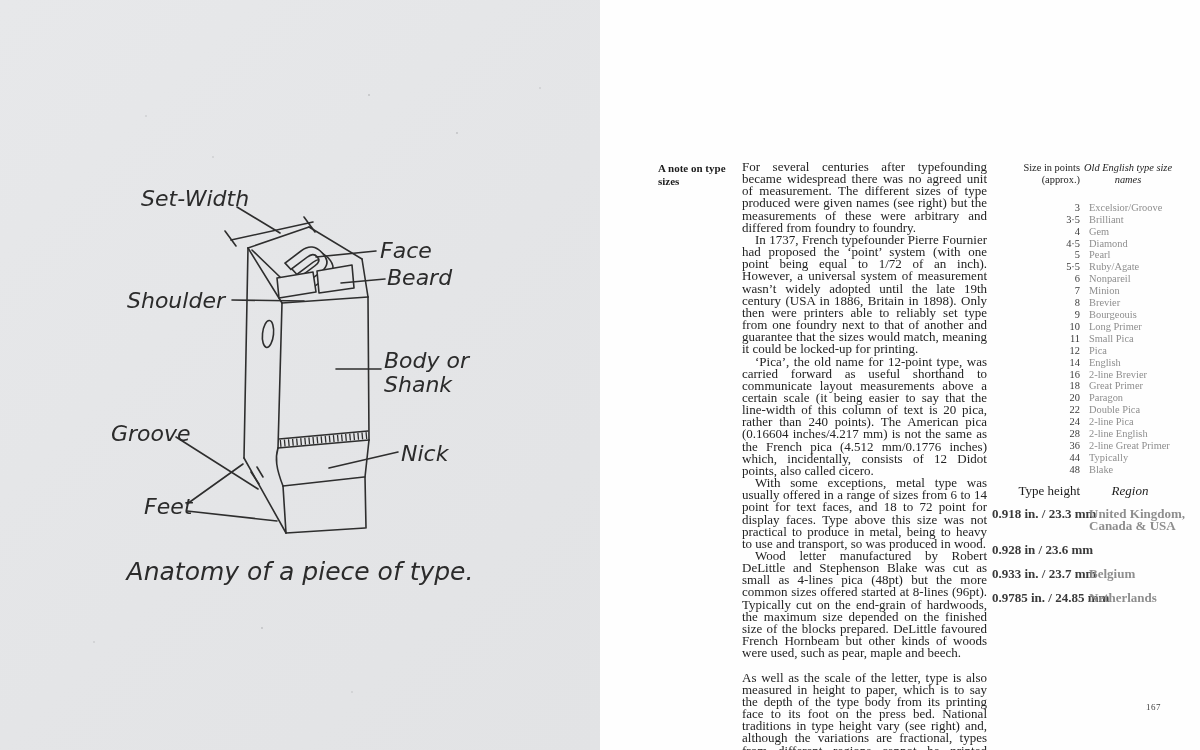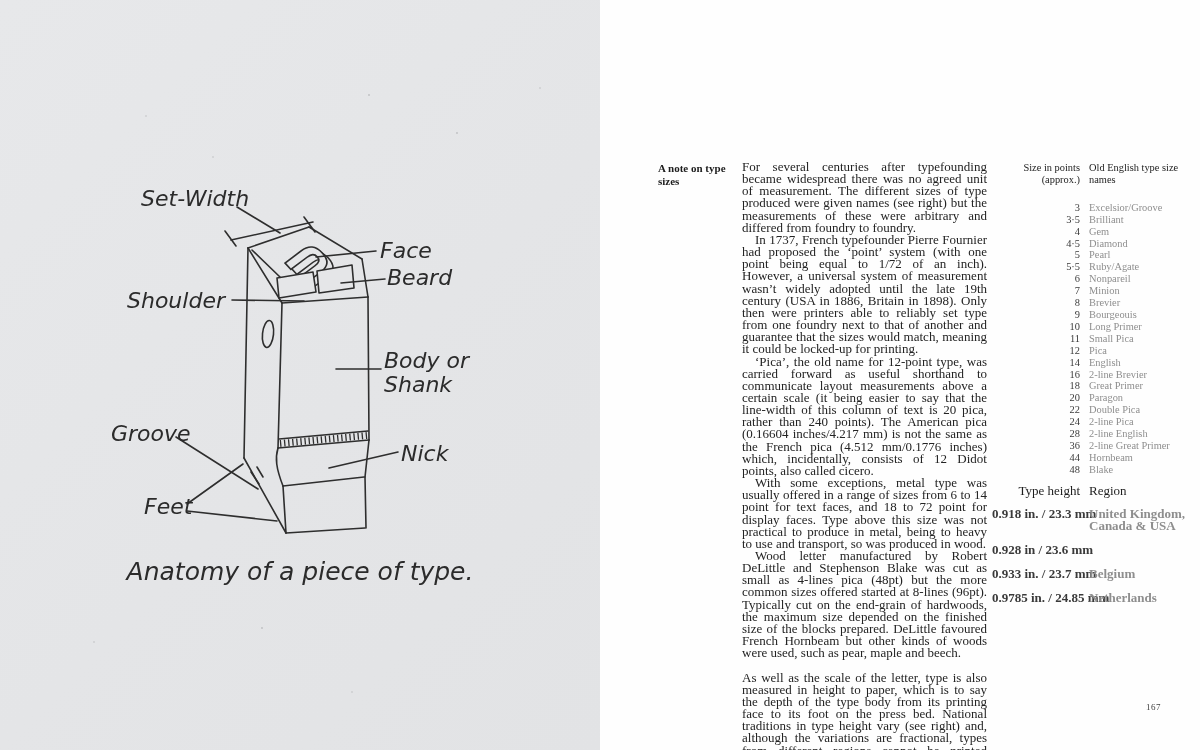--- a/index.html
+++ b/index.html
@@ -21,21 +21,21 @@
             font-weight:bold;font-size:11px;line-height:13.2px;color:#1d1d1d;}
   .bodycol{position:absolute;left:142px;top:161px;width:245px;
            font-size:13px;line-height:12.15px;color:#232323;text-align:justify;}
   .bodycol p{margin:0;}
   .bodycol p + p{text-indent:13px;}
   .bodycol p:last-child{text-indent:0;margin-top:12.2px;}
 
   .sizes-table{position:absolute;left:400px;top:162px;width:190px;font-size:10.4px;}
   .tbl-head{display:flex;margin-bottom:15px;color:#1d1d1d;line-height:12.4px;}
   .tbl-head .h1{width:80px;text-align:right;}
-  .tbl-head .h2{width:96px;margin-left:9px;}
+  .tbl-head .h2{width:96px;font-style:italic;text-align:center;}
   .srow{display:flex;line-height:11.9px;}
   .srow .pts{width:80px;text-align:right;color:#3a3a3a;}
   .srow .nm{margin-left:9px;color:#8e8e8e;}
 
   .height-table{position:absolute;left:392px;top:485px;width:208px;font-size:13px;}
   .height-table .tbl-head{margin-bottom:11px;}
   .height-table .h1{width:88px;}
   .height-table .h2{width:100px;}
   .hrow{display:flex;line-height:12px;margin-bottom:12px;}
   .hrow .ht{width:88px;text-align:right;color:#3a3a3a;white-space:nowrap;font-weight:bold;}
@@ -265,21 +265,21 @@
             <span class="nm">2-line English</span>
           </div>
 
           <div class="srow">
             <span class="pts">36</span>
             <span class="nm">2-line Great Primer</span>
           </div>
 
           <div class="srow">
             <span class="pts">44</span>
-            <span class="nm">Hornbeam</span>
+            <span class="nm">Typically</span>
           </div>
 
           <div class="srow">
             <span class="pts">48</span>
             <span class="nm">Blake</span>
           </div>
         </div>
     </div>
 
     <div class="height-table">

